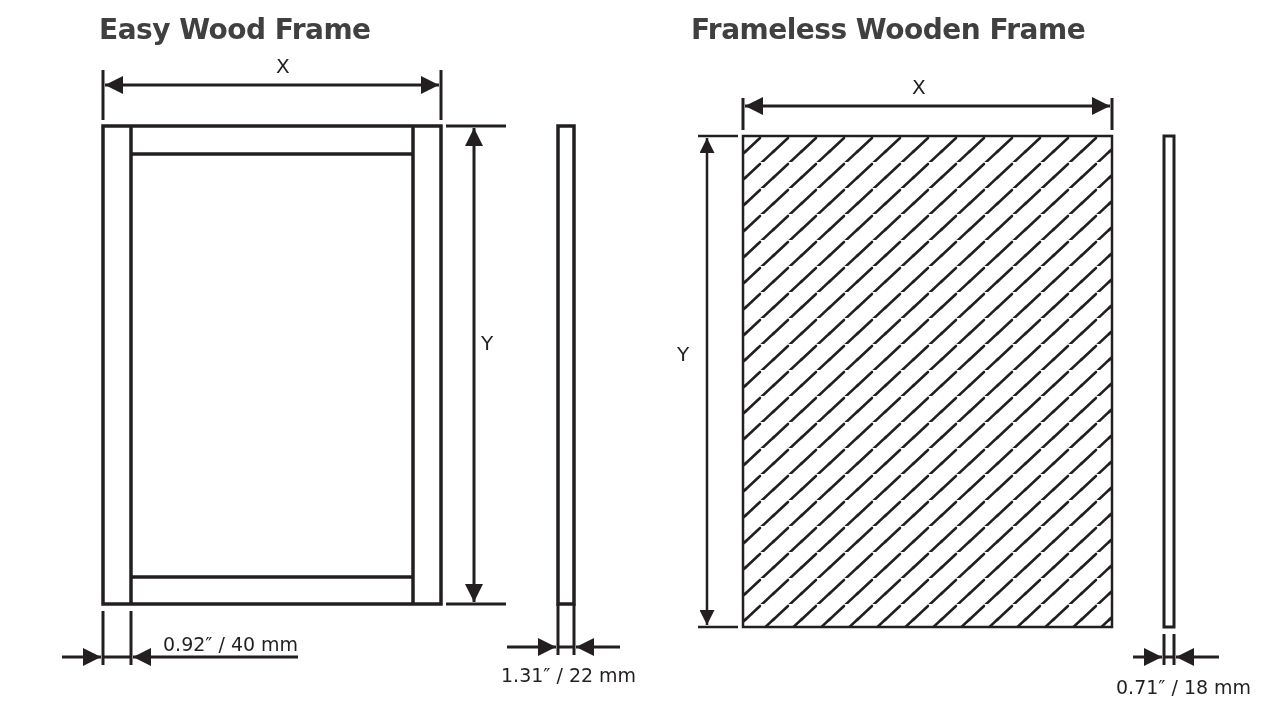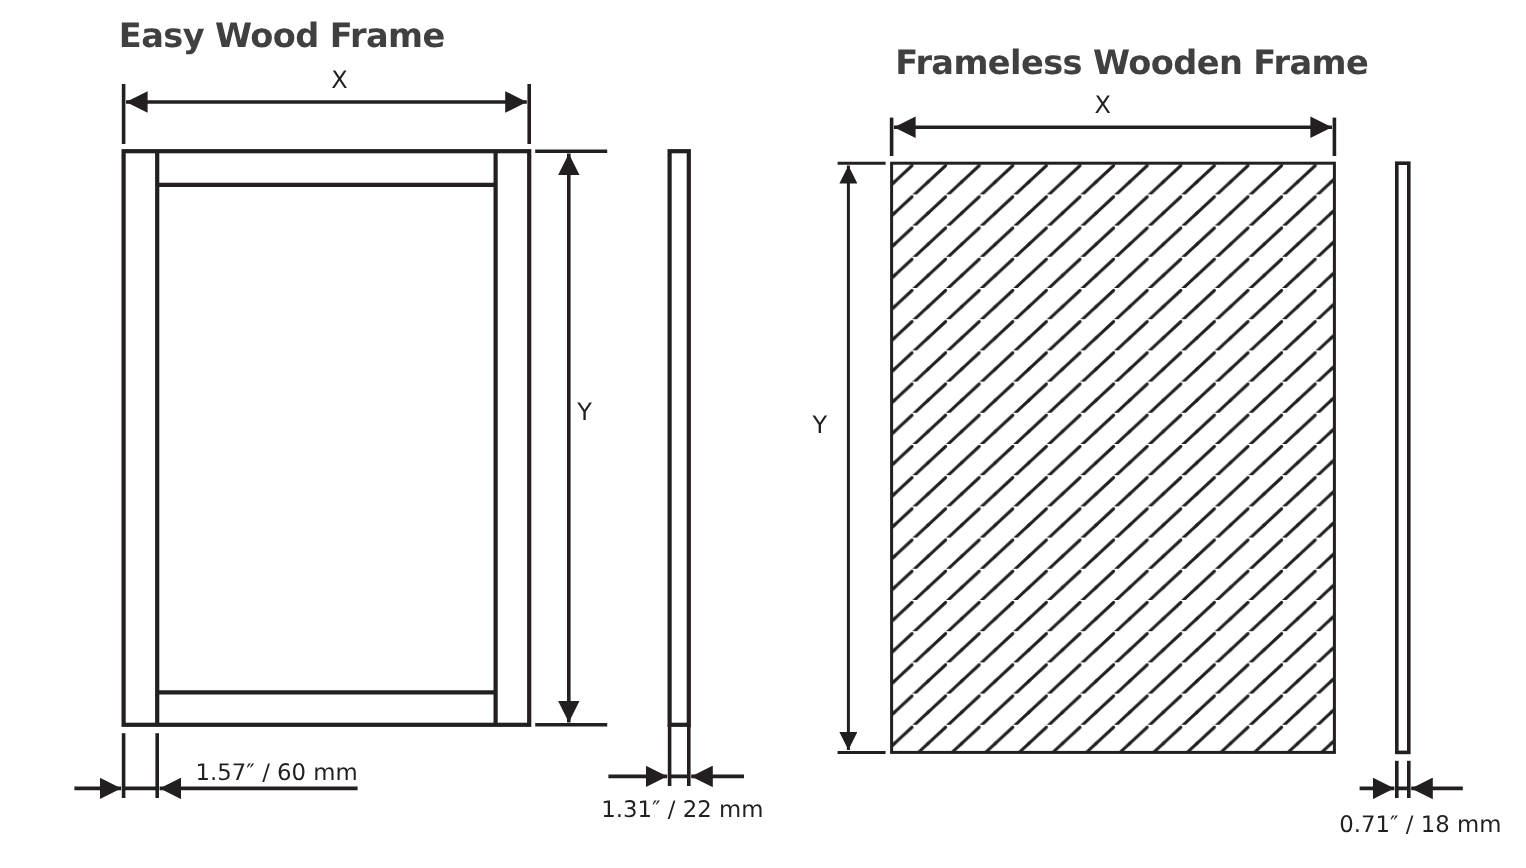--- a/index.html
+++ b/index.html
@@ -90,19 +90,19 @@
       <line x1="1133" y1="657" x2="1162" y2="657" marker-end="url(#arr)"></line>
       <line x1="1164" y1="657" x2="1174" y2="657"></line>
       <line x1="1219" y1="657" x2="1176" y2="657" marker-end="url(#arr)"></line>
     </g>
   </g>
 </svg>
 
 <div class="title" style="left:99px; top:13px;">Easy Wood Frame</div>
 <div class="lbl" style="left:276px; top:54px;">X</div>
 <div class="lbl" style="left:481px; top:331px;">Y</div>
-<div class="dimtext" style="left:163px; top:633px;">1.57″ / 60 mm</div>
+<div class="dimtext" style="left:163px; top:633px;">0.92″ / 40 mm</div>
 <div class="dimtext" style="left:501px; top:664px;">1.31″ / 22 mm</div>
 
-<div class="title" style="left:746px; top:13px;margin-top:23px;">Frameless Wooden Frame</div>
+<div class="title" style="left:691px; top:13px;">Frameless Wooden Frame</div>
 <div class="lbl" style="left:912px; top:75px;">X</div>
 <div class="lbl" style="left:677px; top:342px;">Y</div>
 <div class="dimtext" style="left:1116px; top:676px;">0.71″ / 18 mm</div>
 
 </body></html>

